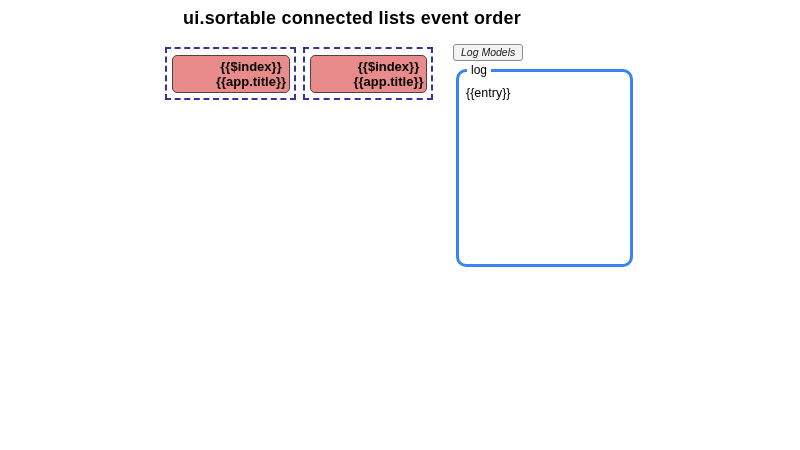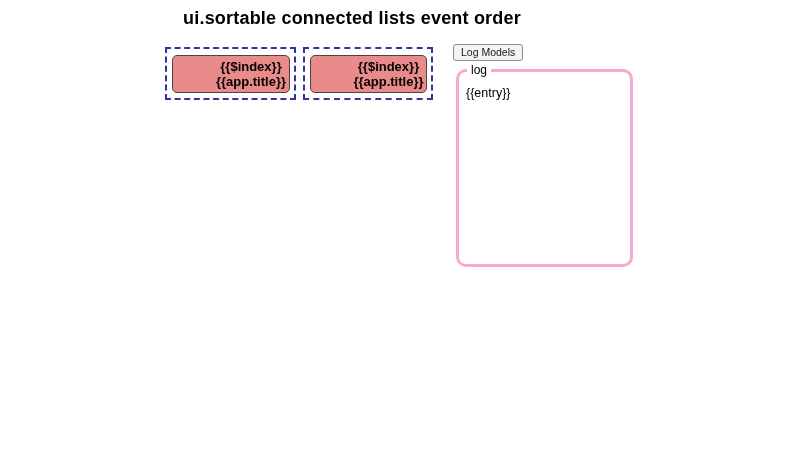--- a/index.html
+++ b/index.html
@@ -55,29 +55,30 @@
     left: 453px;
     top: 44px;
     font-family: "Liberation Sans", sans-serif;
     font-size: 10.5px;
     color: #1a1a1a;
     background: #f3f3f3;
     border: 1px solid #8f8f8f;
     border-radius: 3px;
     padding: 1px 7px 2px 7px;
     cursor: pointer;
+    font-style: italic;
   }
   .log-fieldset {
     position: absolute;
     left: 456px;
     top: 69px;
     width: 177px;
     height: 198px;
     box-sizing: border-box;
-    border: 3px solid #f9a8d4;
+    border: 3px solid #3b82f6;
     border-radius: 10px;
     background: #ffffff;
   }
   .log-legend {
     position: absolute;
     top: -9px;
     left: 8px;
     background: #ffffff;
     padding: 0 4px;
     font-size: 12px;

